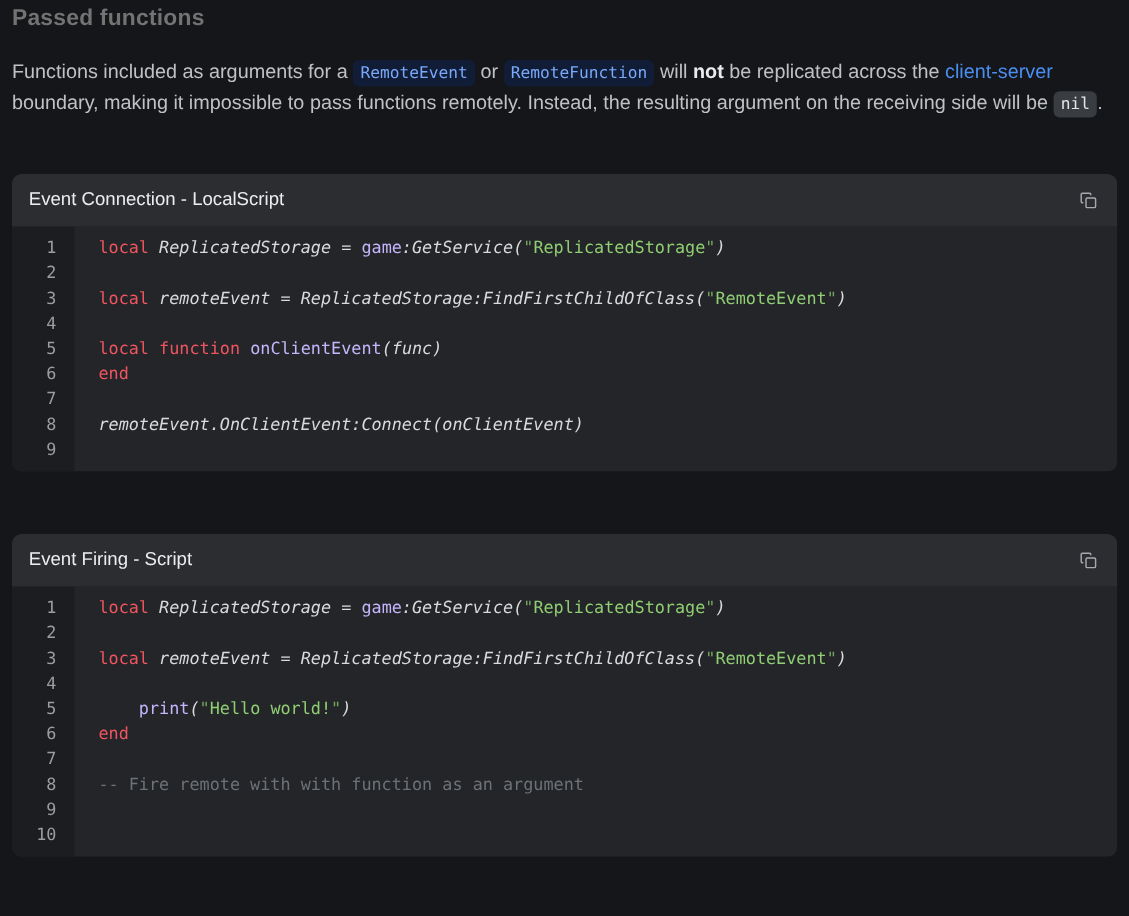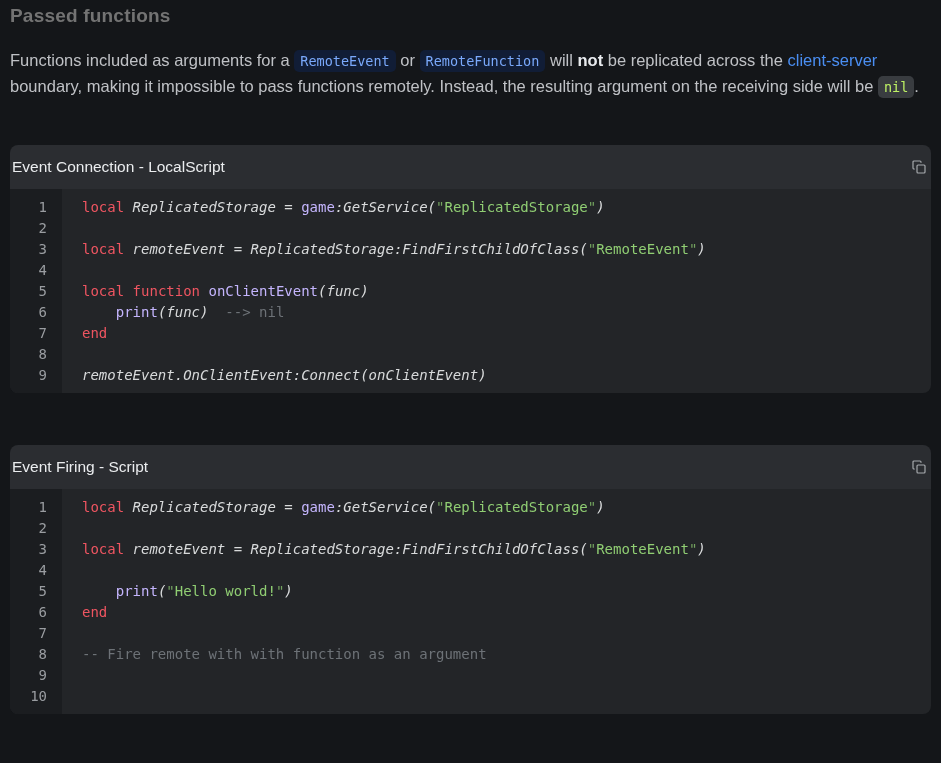--- a/index.html
+++ b/index.html
@@ -24,31 +24,31 @@
   }
   .intro b{color:#e9ebee;font-weight:700;}
   .doc-link{color:#4a8ef2;text-decoration:none;cursor:pointer;}
   .inline-chip{
     font-family:"DejaVu Sans Mono", monospace;
     font-size:13.5px;line-height:1;
     padding:3px 6px;border-radius:5px;
     white-space:nowrap;
   }
   .chip-blue{color:#7aa9fb;background:#111d36;cursor:pointer;}
-  .chip-gray{color:#bef264;background:#393c40;}
+  .chip-gray{color:#e5e5e5;background:#393c40;}
 
   .code-card{
     border-radius:8px;overflow:hidden;
   }
   .code-card.first{margin-top:46px;}
   .code-card.second{margin-top:52px;}
   .card-header{
     background:#2b2d31;height:44px;
     display:flex;align-items:center;justify-content:space-between;
-    padding:0 2px;
+    padding:0 14px;
   }
   .card-title{color:#ebedef;font-size:15.5px;}
   .copy-btn{
     background:none;border:none;padding:2px;margin:0;
     color:#a6a9ad;cursor:pointer;display:flex;align-items:center;
   }
   .code-body{display:flex;background:#232528;align-items:stretch;}
   .gutter{
     background:#1b1d20;flex:0 0 52px;width:52px;
     padding:8px 0 7px;box-sizing:border-box;
@@ -101,21 +101,20 @@
           <div class="ln">7</div>
           <div class="ln">8</div>
           <div class="ln">9</div>
         </div>
       <div class="code-lines">
           <div class="code-line"><span class="tok-k">local</span><span class="tok-p"> ReplicatedStorage = </span><span class="tok-b">game</span><span class="tok-p">:GetService(</span><span class="tok-q">"</span><span class="tok-s">ReplicatedStorage</span><span class="tok-q">"</span><span class="tok-p">)</span></div>
           <div class="code-line">&nbsp;</div>
           <div class="code-line"><span class="tok-k">local</span><span class="tok-p"> remoteEvent = ReplicatedStorage:FindFirstChildOfClass(</span><span class="tok-q">"</span><span class="tok-s">RemoteEvent</span><span class="tok-q">"</span><span class="tok-p">)</span></div>
           <div class="code-line">&nbsp;</div>
           <div class="code-line"><span class="tok-k">local</span><span class="tok-p"> </span><span class="tok-k">function</span><span class="tok-p"> </span><span class="tok-b">onClientEvent</span><span class="tok-p">(func)</span></div>
-          <div class="code-line"><span class="tok-p">    </span><span class="tok-b">print</span><span class="tok-p">(func)  </span><span class="tok-c">--&gt; nil</span></div>
           <div class="code-line"><span class="tok-k">end</span></div>
           <div class="code-line">&nbsp;</div>
           <div class="code-line"><span class="tok-p">remoteEvent.OnClientEvent:Connect(onClientEvent)</span></div>
         </div>
     </div>
   </section>
 
   <section class="code-card second">
     <header class="card-header">
       <span class="card-title">Event Firing - Script</span>

